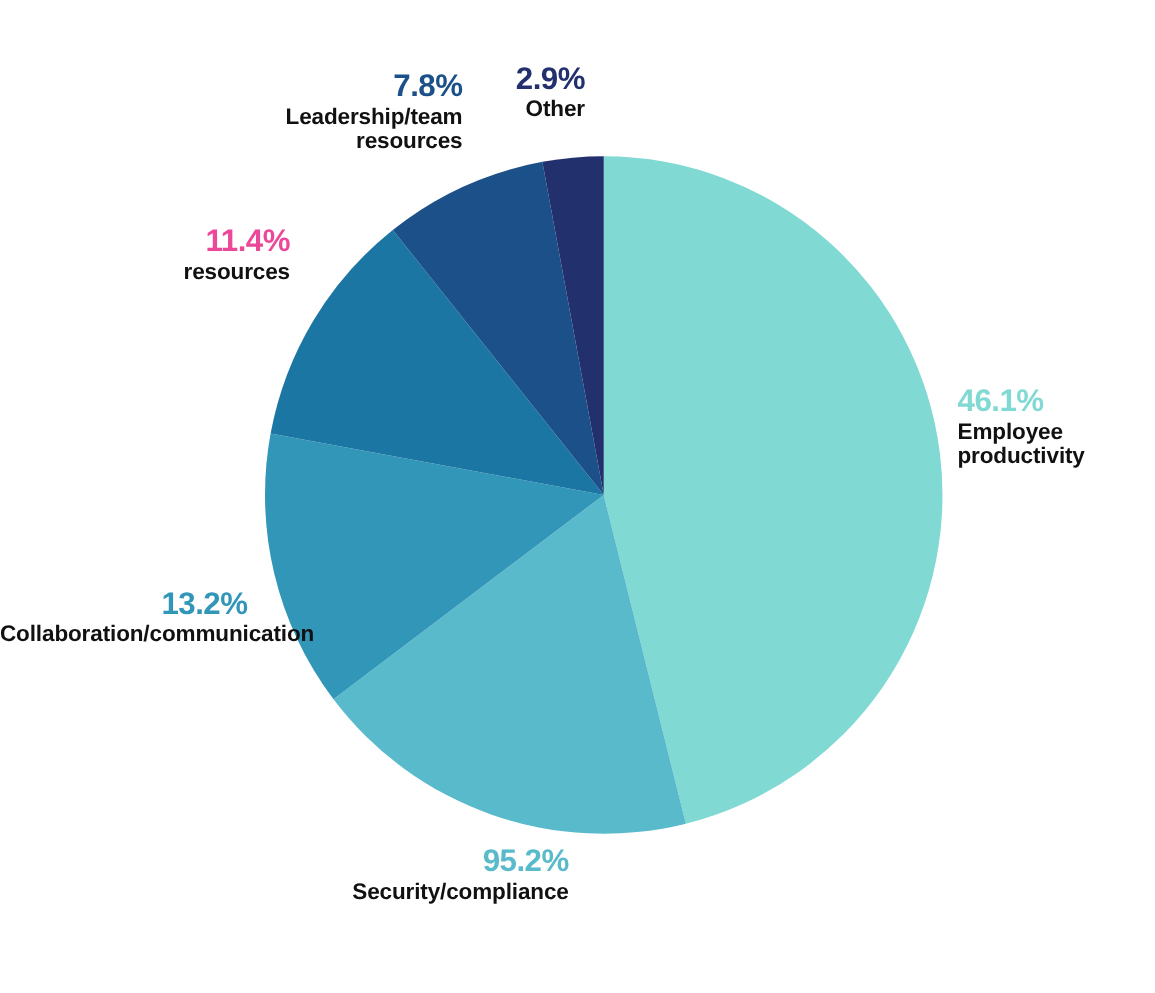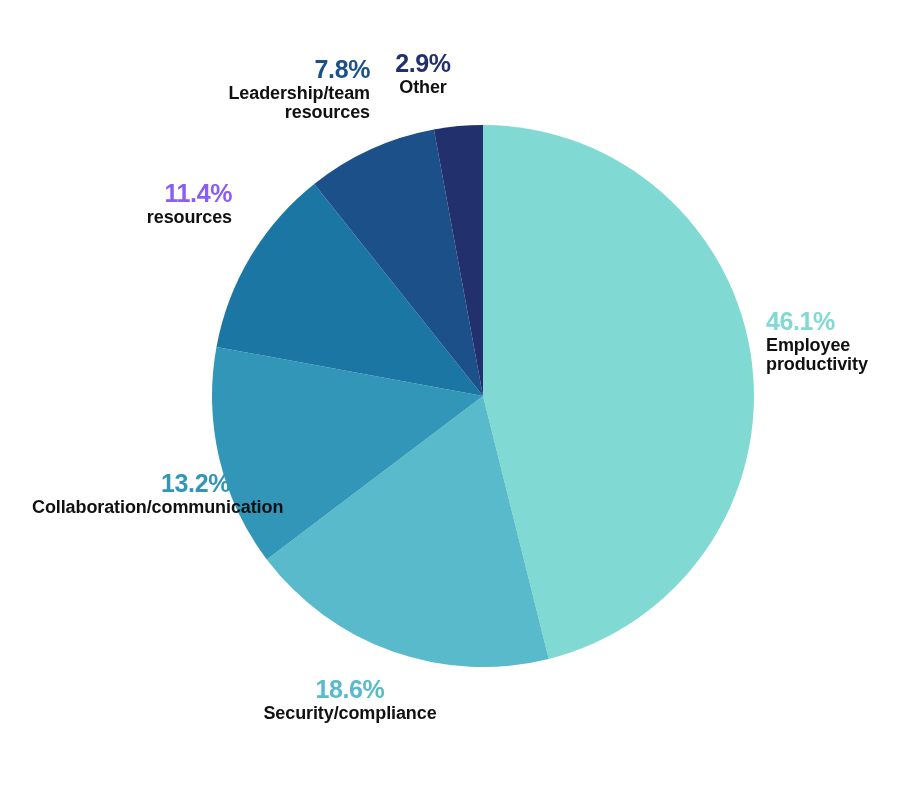--- a/index.html
+++ b/index.html
@@ -40,38 +40,37 @@
   }
   .name {
     font-size: 18px;
     font-weight: bold;
     color: #111111;
     display: block;
     letter-spacing: -0.1px;
   }
   .align-left   { text-align: left; }
   .align-right  { text-align: right; }
-  .align-center { text-align: center; }
+  .align-center { text-align: right; }
 
   
   #label-employee-productivity {
     left: 766px;
     top: 308px;
     width: 160px;
   }
   #label-security-compliance {
     left: 245px;
     top: 676px;
     width: 210px;
   }
   #label-collaboration-communication {
     left: 0px;
     top: 470px;
     width: 198px;
-    padding-left: 32px;
   }
   #label-access-tools {
     left: 28px;
     top: 180px;
     width: 204px;
   }
   #label-leadership-team {
     left: 220px;
     top: 56px;
     width: 150px;
@@ -97,31 +96,31 @@
         <path d="M 483 396 L 433.89 129.49 A 271 271 0 0 1 483.00 125.00 Z" fill="#22306E" stroke="none" shape-rendering="geometricPrecision"></path>
       </g>
   </svg>
 
   <div class="label-group align-left" id="label-employee-productivity">
     <span class="pct" style="color: rgb(128, 217, 210);">46.1%</span>
     <span class="name">Employee productivity</span>
   </div>
 
   <div class="label-group align-center" id="label-security-compliance">
-    <span class="pct" style="color: rgb(88, 186, 202);">18.6%</span>
+    <span class="pct" style="color: rgb(88, 186, 202);">95.2%</span>
     <span class="name">Security/compliance</span>
   </div>
 
   <div class="label-group align-right" id="label-collaboration-communication">
     <span class="pct" style="color: rgb(49, 150, 184);">13.2%</span>
     <span class="name">Collaboration/communication</span>
   </div>
 
   <div class="label-group align-right" id="label-access-tools">
-    <span class="pct" style="color: #8b5cf6;">11.4%</span>
+    <span class="pct" style="color: #ec4899;">11.4%</span>
     <span class="name">resources</span>
   </div>
 
   <div class="label-group align-right" id="label-leadership-team">
     <span class="pct" style="color: rgb(28, 80, 137);">7.8%</span>
     <span class="name">Leadership/team</span>
     <span class="name">resources</span>
   </div>
 
   <div class="label-group align-center" id="label-other">

